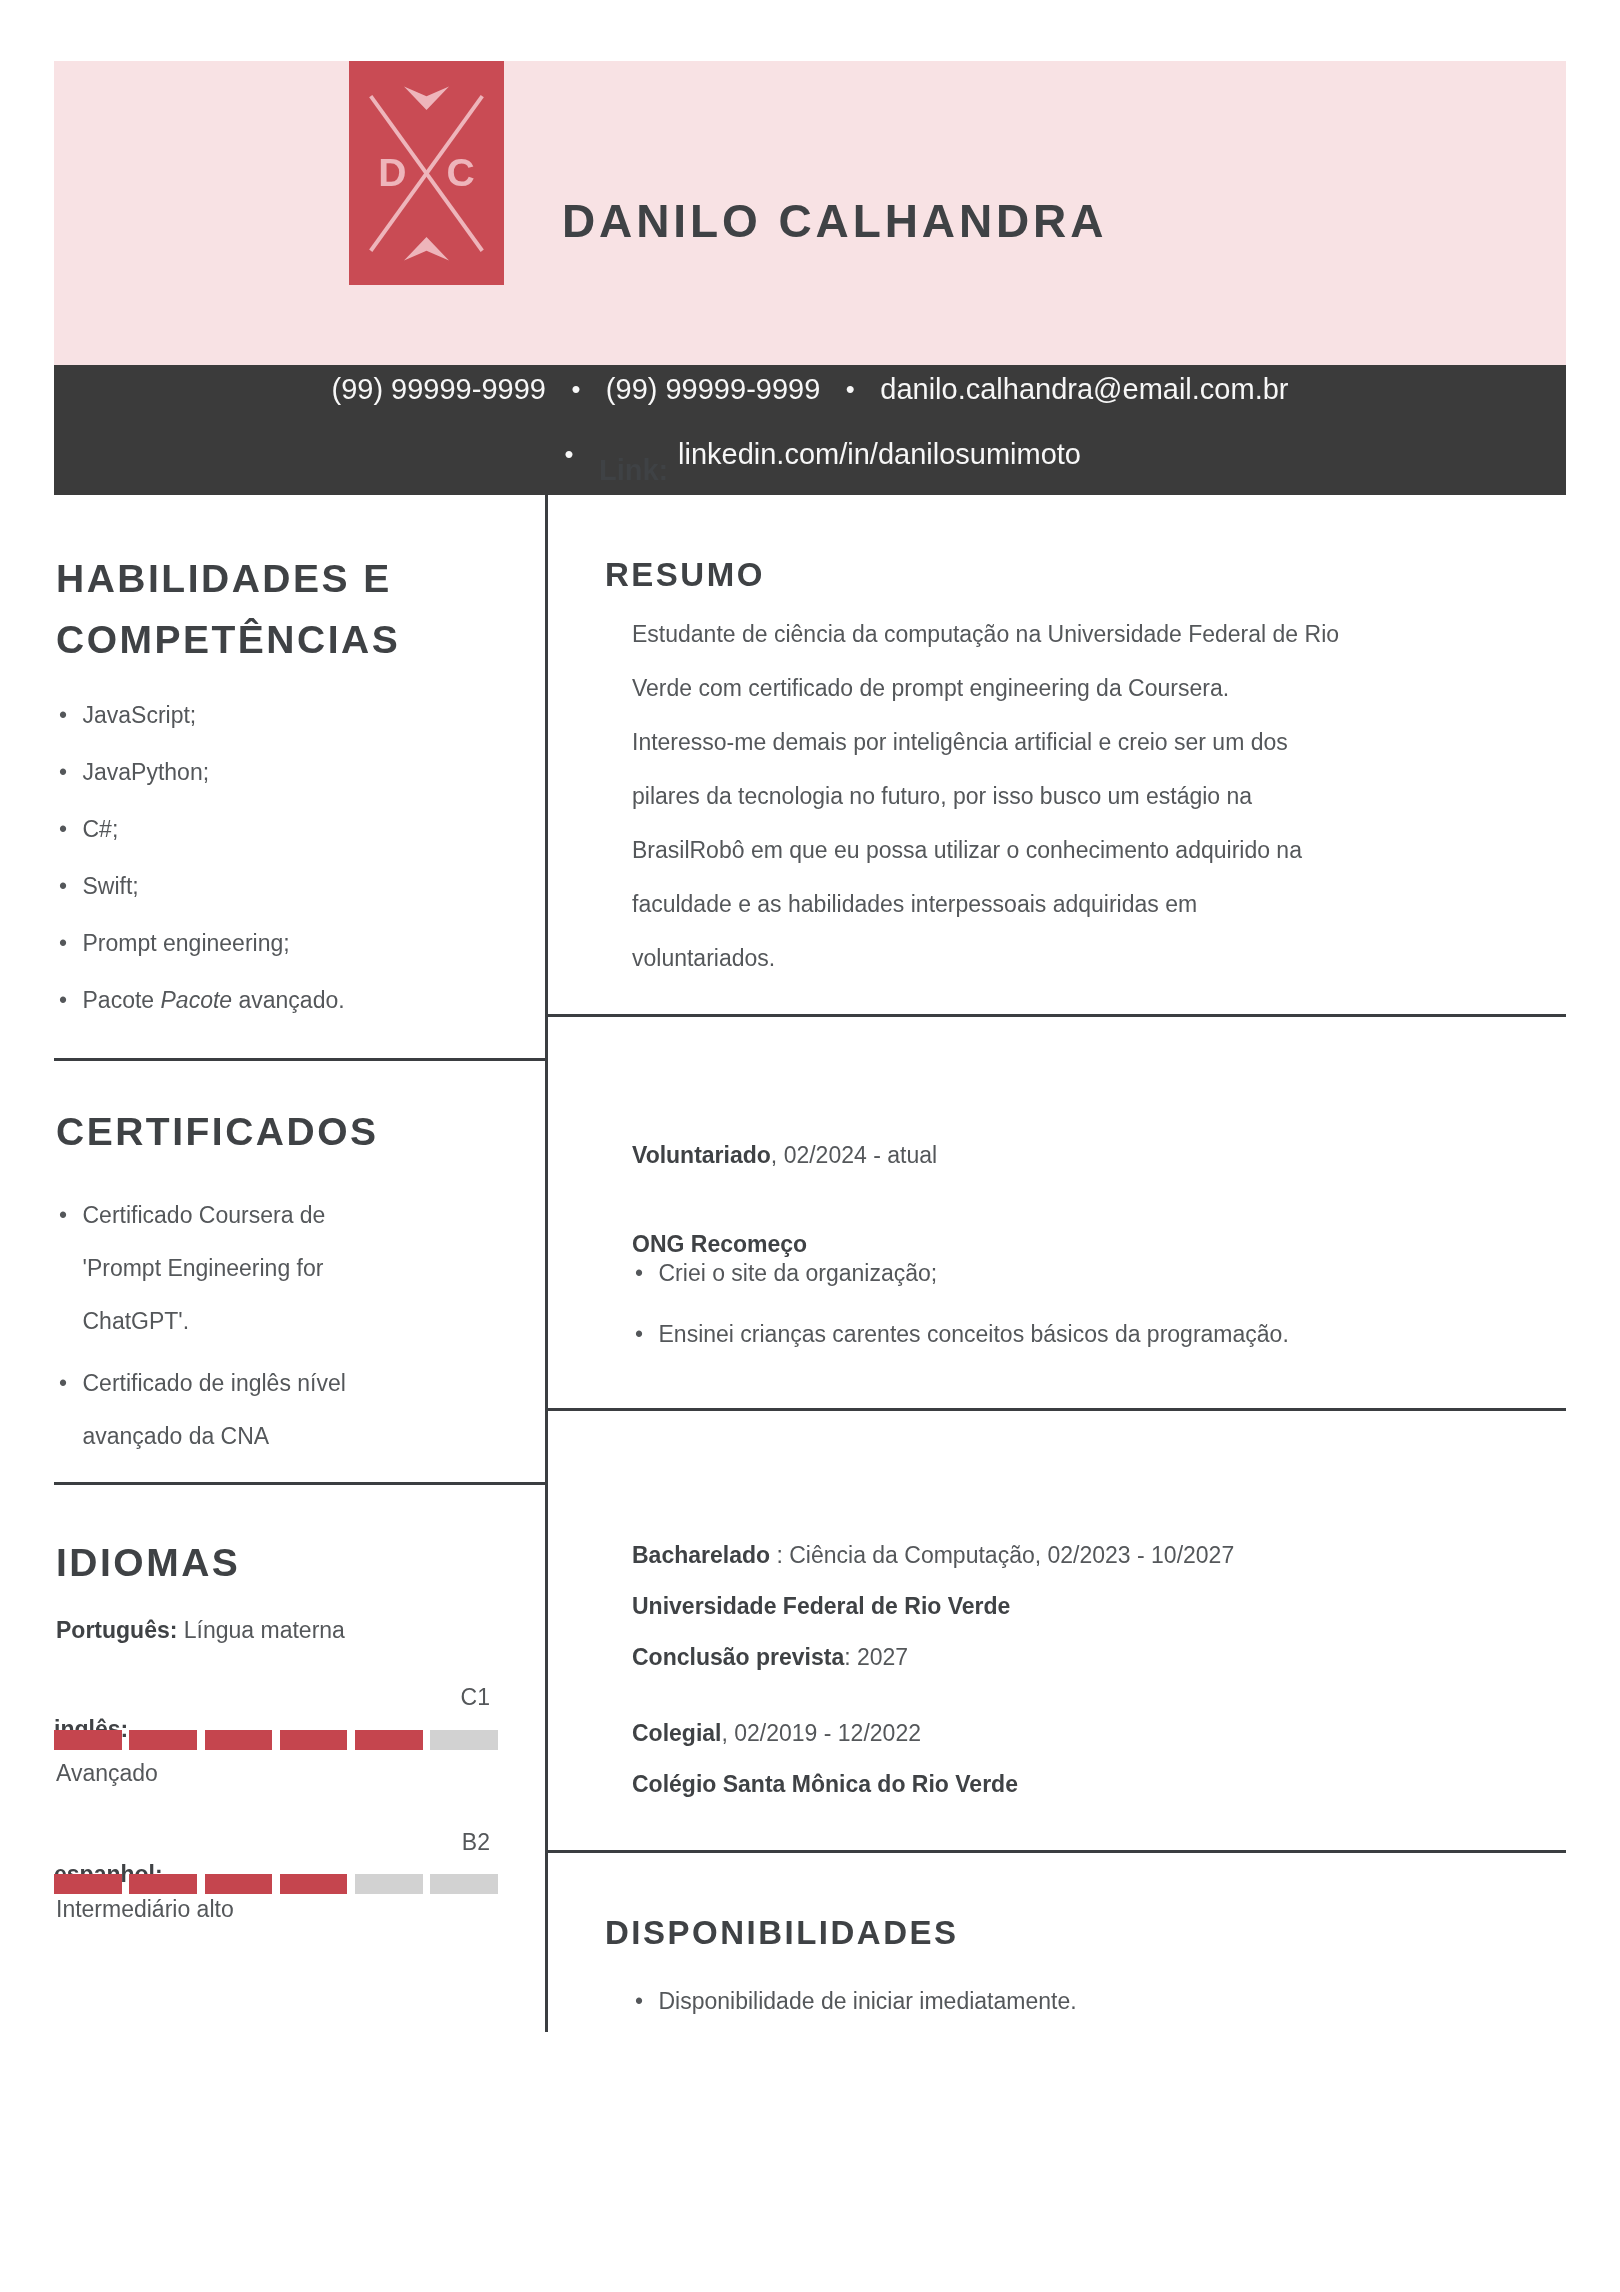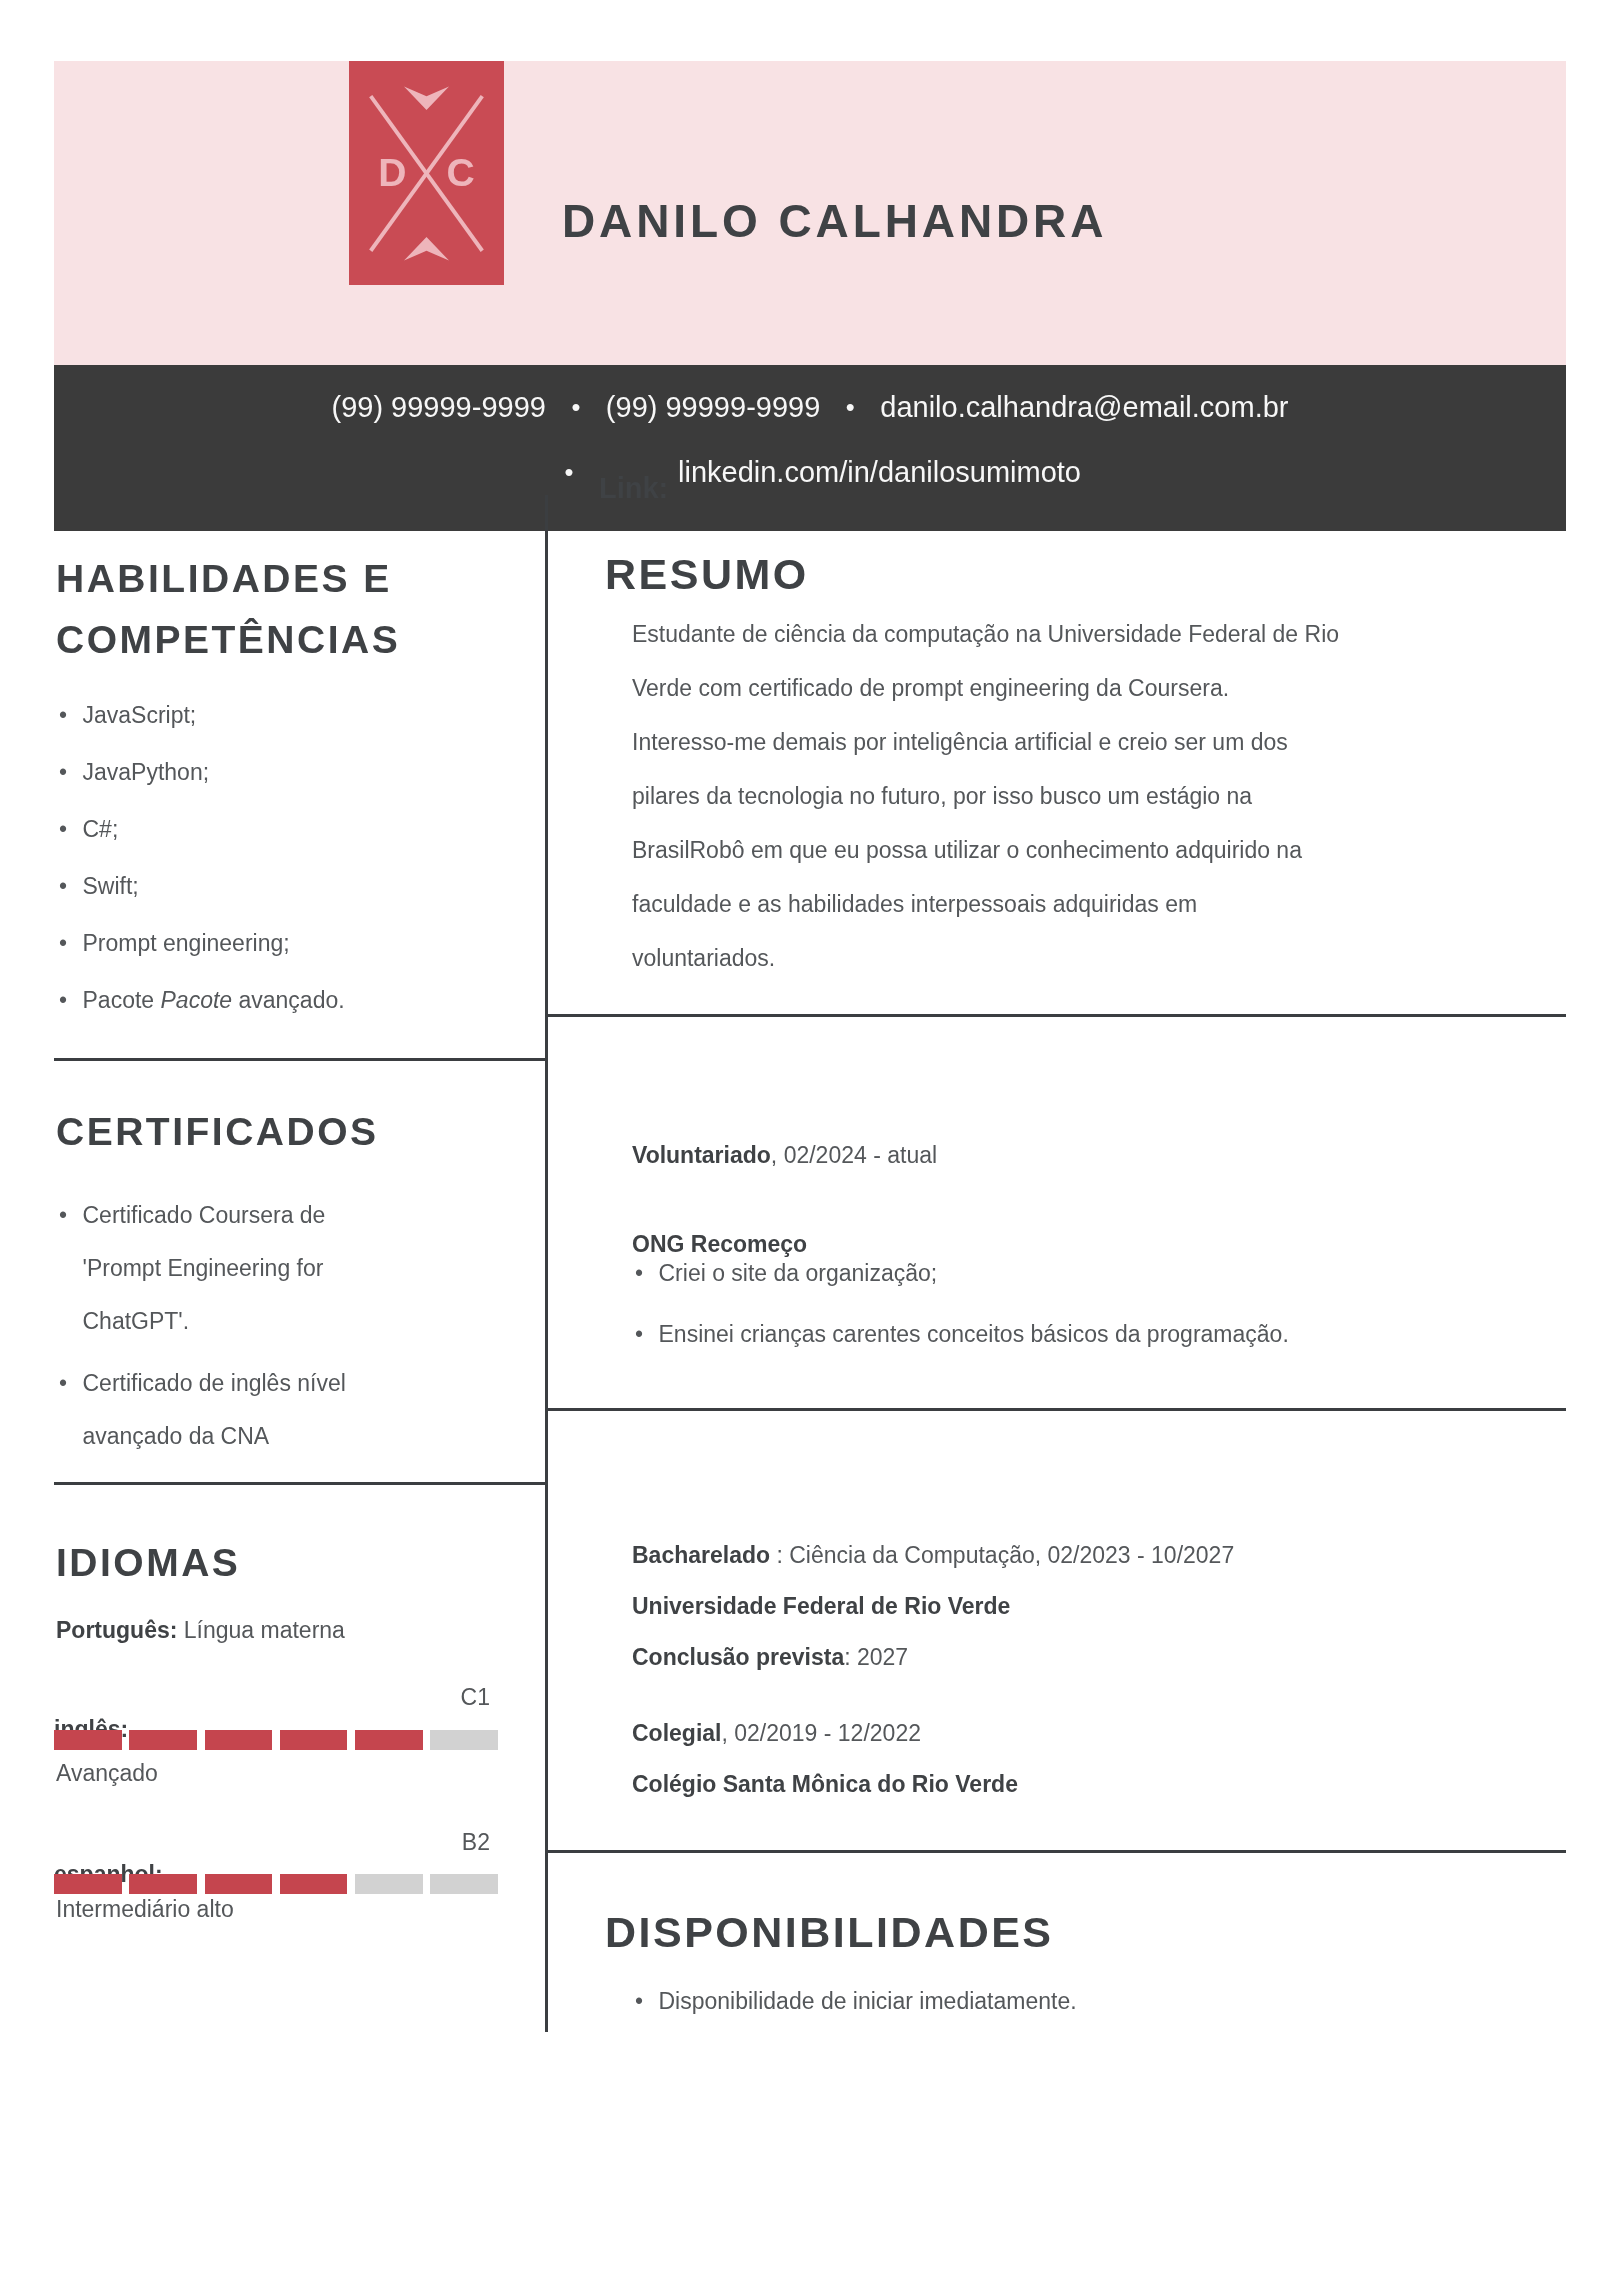--- a/index.html
+++ b/index.html
@@ -13,37 +13,37 @@
   .abs{position:absolute;}
 
   
   .band{left:54px;top:61px;width:1512px;height:304px;background:var(--band);}
   .logo{left:349px;top:61px;width:155px;height:224px;background:var(--logo_bg);}
   .logo svg{display:block;width:155px;height:224px;}
   .name{left:562px;top:192px;font-size:46px;font-weight:700;letter-spacing:3.9px;
         color:var(--ink);line-height:59px;white-space:nowrap;}
 
   
-  .contact{left:54px;top:365px;width:1512px;height:166px;background:var(--bar_dark);
+  .contact{left:54px;top:365px;width:1512px;height:130px;background:var(--bar_dark);
            color:var(--contact_fg);font-size:29px;display:flex;flex-direction:column;
            align-items:center;justify-content:center;gap:5.9px;}
   .contact .row{display:flex;align-items:center;white-space:nowrap;line-height:43px;}
   .contact .sep{margin:0 25.5px;font-size:25.5px;}
   .contact .bold{font-weight:700;margin-right:9.8px;}
 
   
   .vline{left:545px;top:495px;width:2.9px;height:1537px;background:var(--line);}
   .hline{height:2.9px;background:var(--line);}
   .hl-left{left:54px;width:492px;}
   .hl-right{left:546px;width:1020px;}
 
   
   .h2{font-weight:700;letter-spacing:2.5px;color:var(--ink);white-space:pre-line;}
   .h2l{font-size:39px;line-height:61px;}
-  .h2r{font-size:43px;line-height:51px;}
+  .h2r{font-size:33px;line-height:51px;}
 
   
   .txt{font-size:23px;color:var(--body);}
   .bold{font-weight:700;color:var(--ink);margin-top:32px;}
   .pre{white-space:pre-line;}
   .nowrap{white-space:nowrap;}
 
   
   .blist .bi{display:flex;}
   .blist .dot{width:23.5px;flex:0 0 23.5px;}

